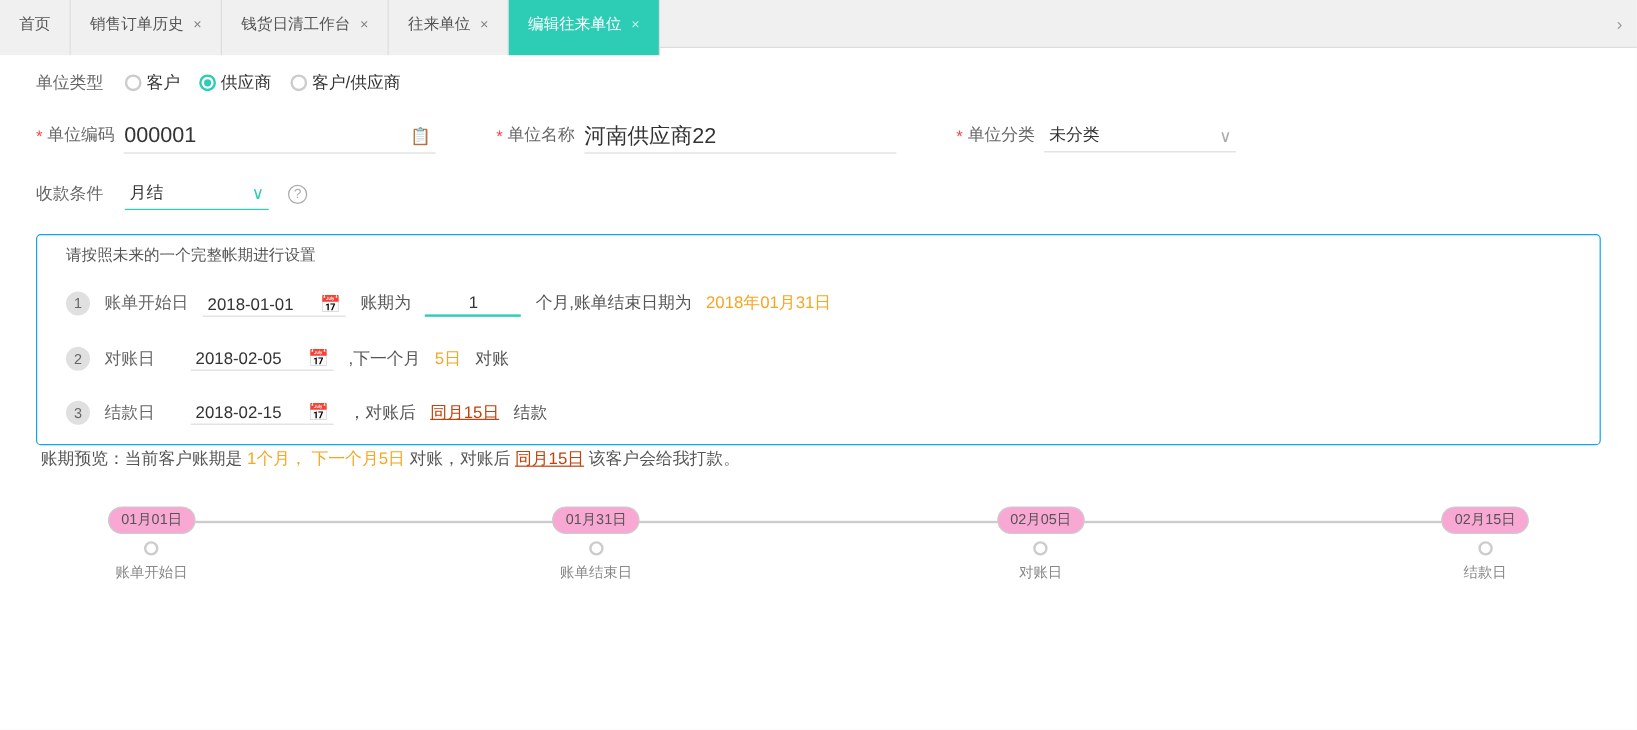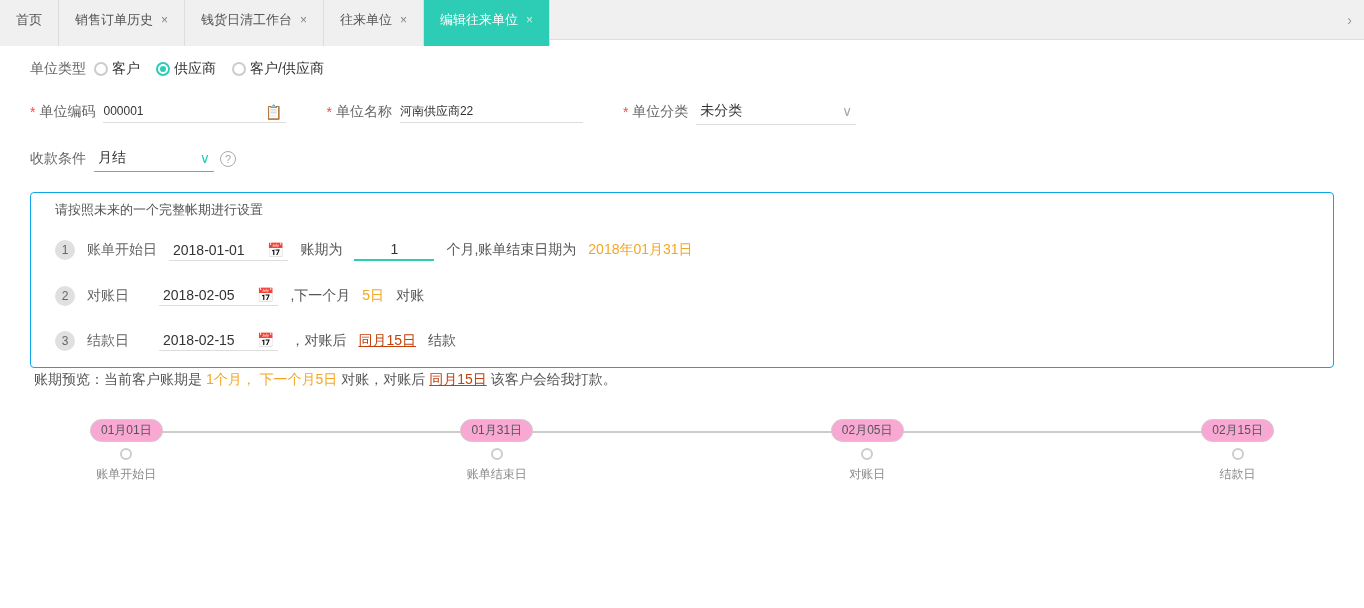--- a/index.html
+++ b/index.html
@@ -53,21 +53,21 @@
       min-height: 568px;
       padding: 20px 30px;
     }
 
     
     .form-row {
       display: flex;
       align-items: center;
       margin-bottom: 20px;
       flex-wrap: wrap;
-      gap: 8px 0;
+      gap: 8px 10px;
     }
     .form-label {
       color: #666;
       margin-right: 8px;
       white-space: nowrap;
     }
     .required-star { color: #f44; margin-right: 4px; }
 
     
     .radio-group {
@@ -105,21 +105,21 @@
     }
     .input-wrap {
       position: relative;
       display: flex;
       align-items: center;
     }
     .input-field {
       border: none;
       border-bottom: 1px solid #ddd;
       padding: 4px 28px 4px 0;
-      font-size: 12px;
+      font-size: 18px;
       outline: none;
       min-width: 120px;
       color: #333;
       background: transparent;
     }
     .input-icon {
       position: absolute;
       right: 4px;
       color: #aaa;
       font-size: 14px;

